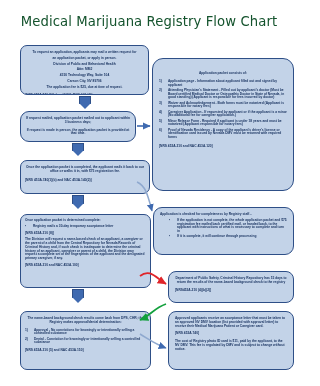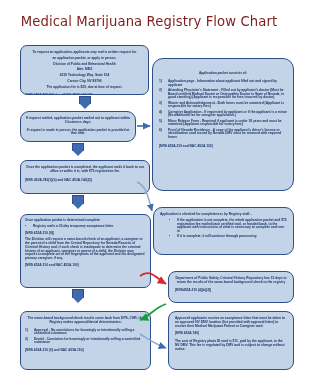--- a/index.html
+++ b/index.html
@@ -16,21 +16,21 @@
     color: #1a2d52;
   }
   #page-title {
     position: absolute;
     top: 14px;
     left: 0;
     width: 298px;
     text-align: center;
     font-size: 13.2px;
     font-weight: 400;
-    color: #7f1d1d;
+    color: #14532d;
     letter-spacing: 0.1px;
     font-family: "DejaVu Sans", sans-serif;
   }
   .flow-box {
     position: absolute;
     box-sizing: border-box;
     background: #c3d3e8;
     border: 0.9px solid #2e4f87;
     border-radius: 7px;
     color: #16305e;

